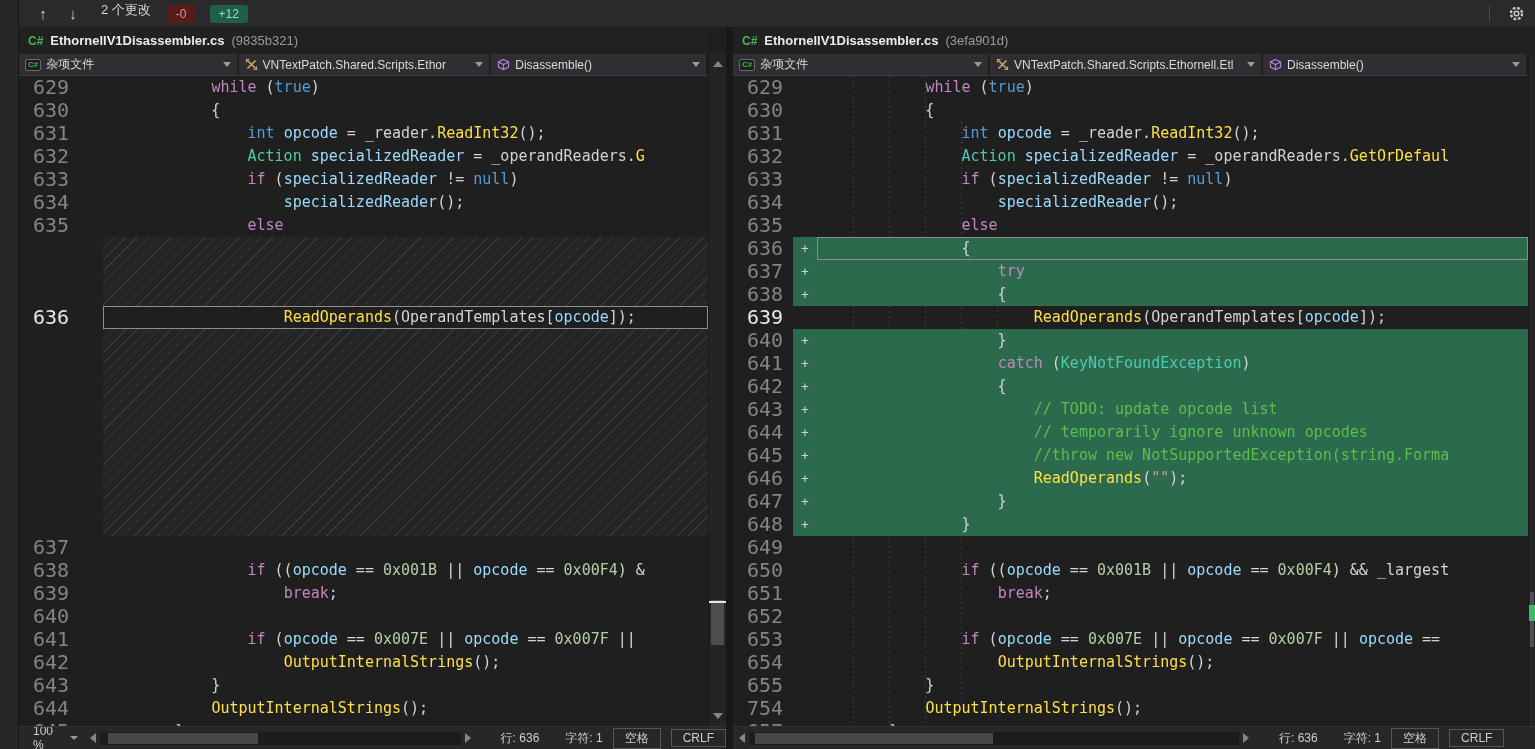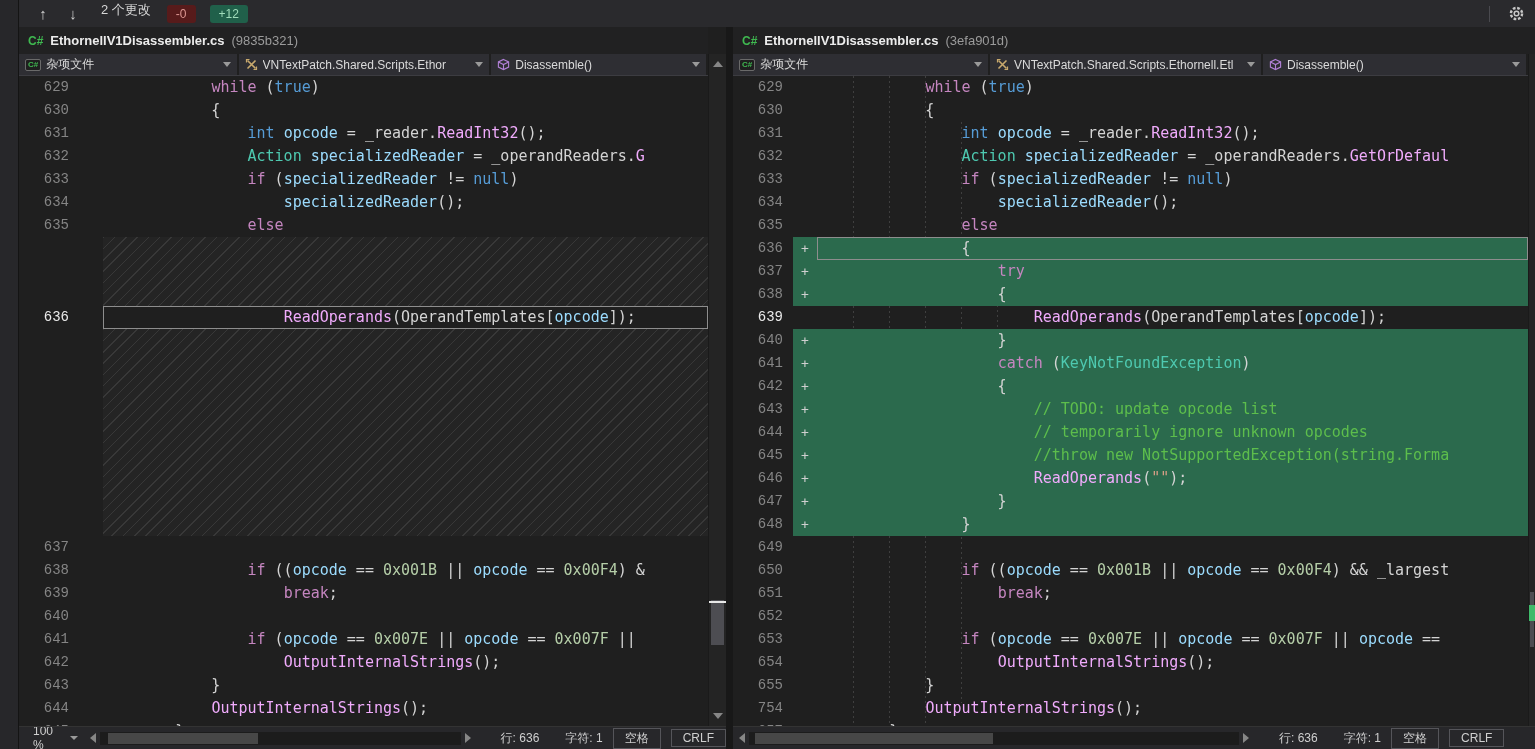--- a/index.html
+++ b/index.html
@@ -31,30 +31,30 @@
             padding:0 6px;font-size:12px;color:#dadada;overflow:hidden;white-space:nowrap;}
   .nav-cell .lbl{overflow:hidden;white-space:nowrap;}
   .nav-caret{margin-left:auto;width:0;height:0;border-left:4px solid transparent;border-right:4px solid transparent;
              border-top:5px solid #9a9a9a;flex:none;}
   .csbox{flex:none;font-size:8px;font-weight:bold;color:#3fb950;border:1px solid #6a6a6a;border-radius:2px;
          padding:0 2px;line-height:10px;background:#1f1f1f;}
   
   .code-view{position:absolute;top:76px;height:650px;overflow:hidden;background:#1f1f1f;
              font-family:"DejaVu Sans Mono",monospace;font-size:15px;line-height:23px;}
   .row,.filler-row{display:flex;height:23px;}
-  .num{width:60px;flex:none;text-align:right;padding-right:10px;color:#858585;font-size:14px;font-family:Liberation Mono, monospace;}
+  .num{width:60px;flex:none;text-align:right;padding-right:10px;color:#858585;font-size:20px;}
   .num.bright{color:#eaeaea;}
   .mark{width:24px;flex:none;color:#cfcfcf;text-align:center;font-size:13px;}
   .body{flex:1;min-width:0;position:relative;}
   .code{white-space:pre;}
   .added .mark,.added .body{background:#2b6a4d;}
   .boxed .body{box-shadow:inset 0 0 0 1px #8d8d8d;}
   .filler-row .hatch{flex:1;background-color:#242424;
     background-image:repeating-linear-gradient(135deg,rgba(255,255,255,0.09) 0 1px,transparent 1px 8px);}
-  .tk-p{color:#d4d4d4}.tk-k{color:#569cd6}.tk-c{color:#c586c0}.tk-t{color:#4ec9b0}.tk-m{color:#f0abfc}
+  .tk-p{color:#d4d4d4}.tk-k{color:#569cd6}.tk-c{color:#c586c0}.tk-t{color:#4ec9b0}.tk-m{color:#fde047}
   .tk-v{color:#9cdcfe}.tk-n{color:#b5cea8}.tk-s{color:#d69d85}.tk-cm{color:#5dbe4c}
   .guides{position:absolute;inset:0;pointer-events:none;}
   .guide{position:absolute;width:1px;background-image:repeating-linear-gradient(180deg,rgba(255,255,255,0.14) 0 2px,transparent 2px 5px);}
   
   .vscroll{position:absolute;top:54px;height:672px;background:#242424;border-left:1px solid #1a1a1a;}
   .tri{position:absolute;left:50%;transform:translateX(-50%);width:0;height:0;}
   .tri.up{top:7px;border-left:5px solid transparent;border-right:5px solid transparent;border-bottom:6px solid #868686;}
   .tri.down{bottom:7px;border-left:5px solid transparent;border-right:5px solid transparent;border-top:6px solid #868686;}
   .vthumb{position:absolute;left:2px;right:2px;background:#4d4d52;}
   .vmarker{position:absolute;left:0;right:0;height:2px;background:#e8e8e8;}

